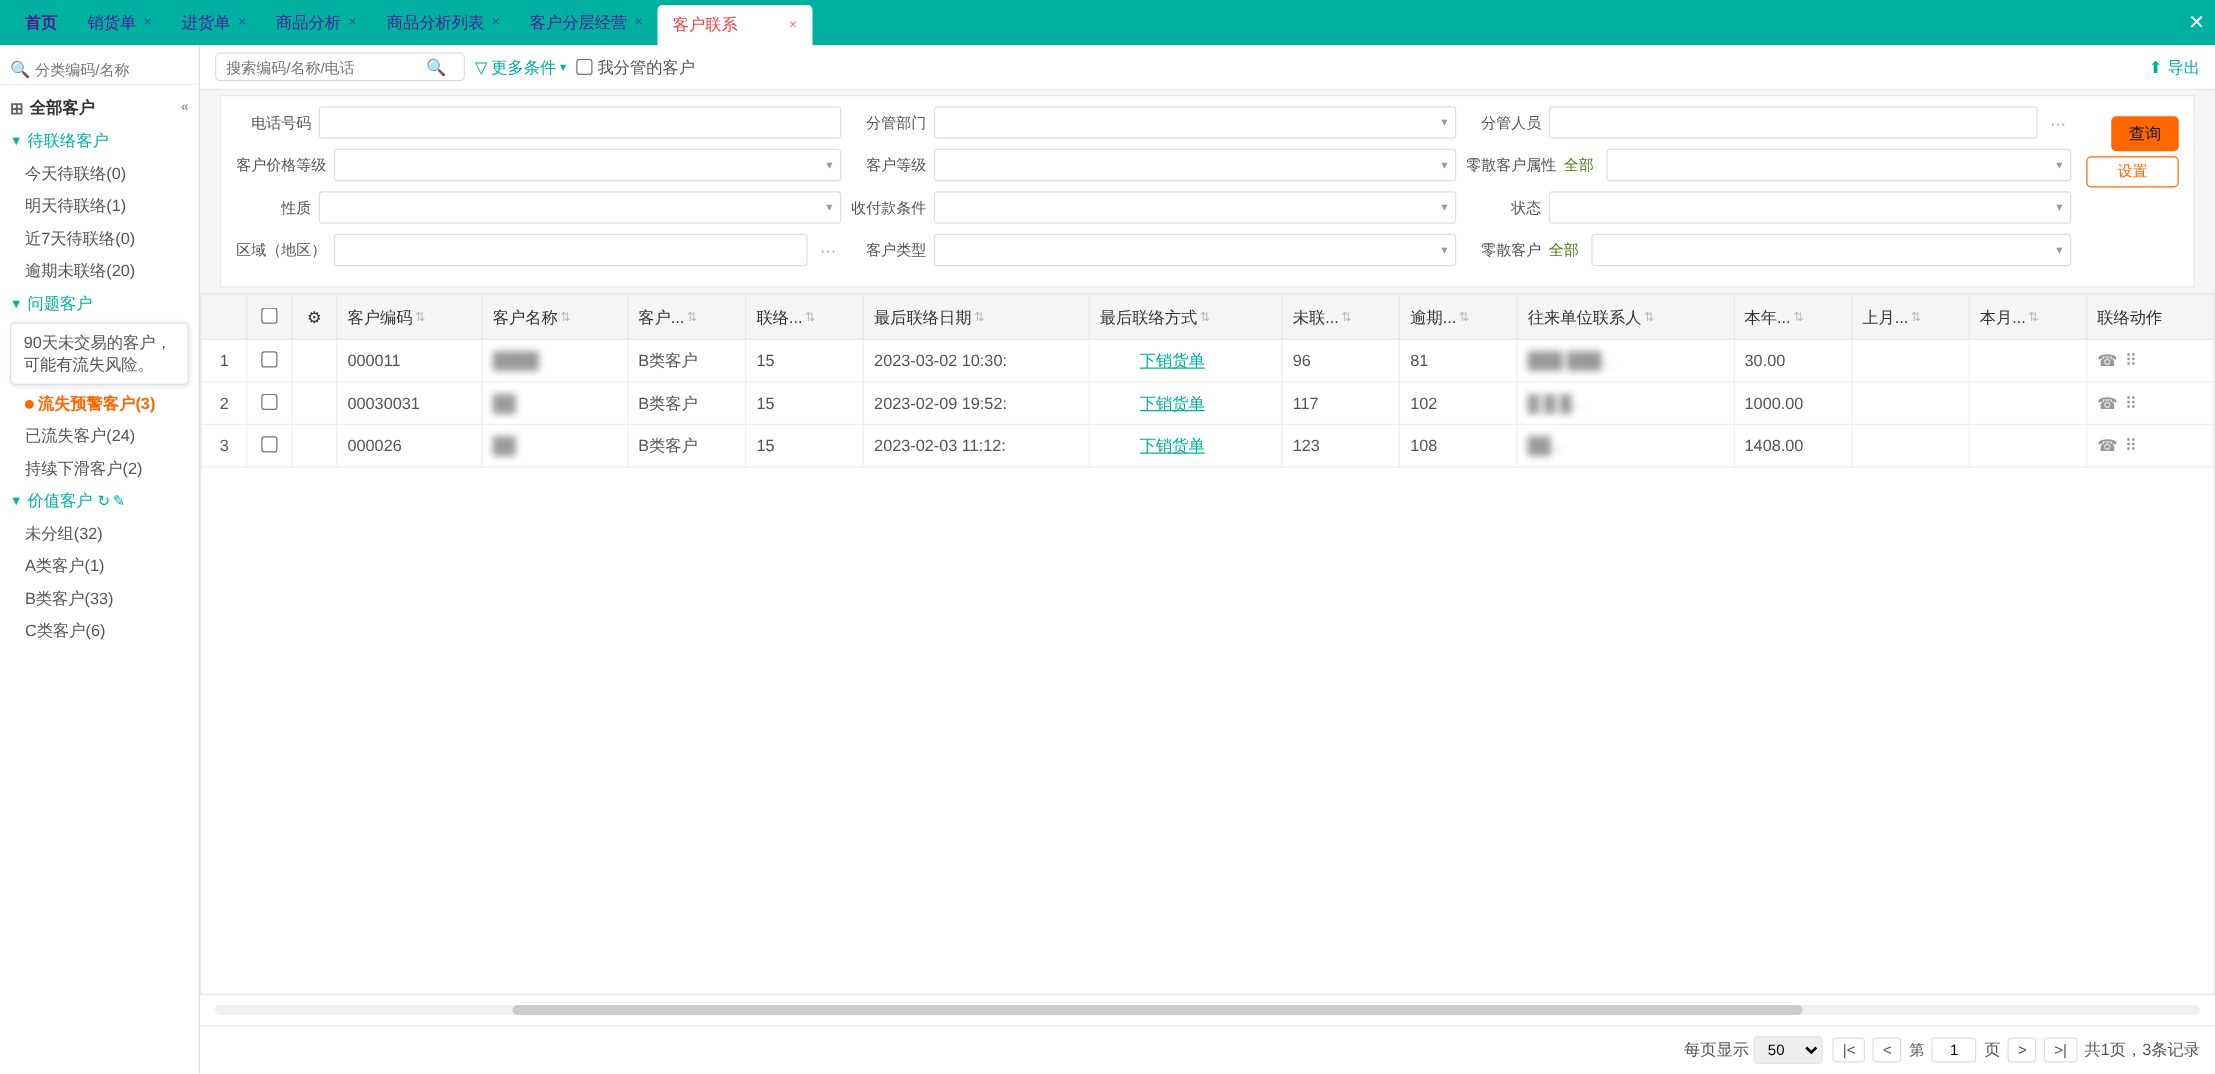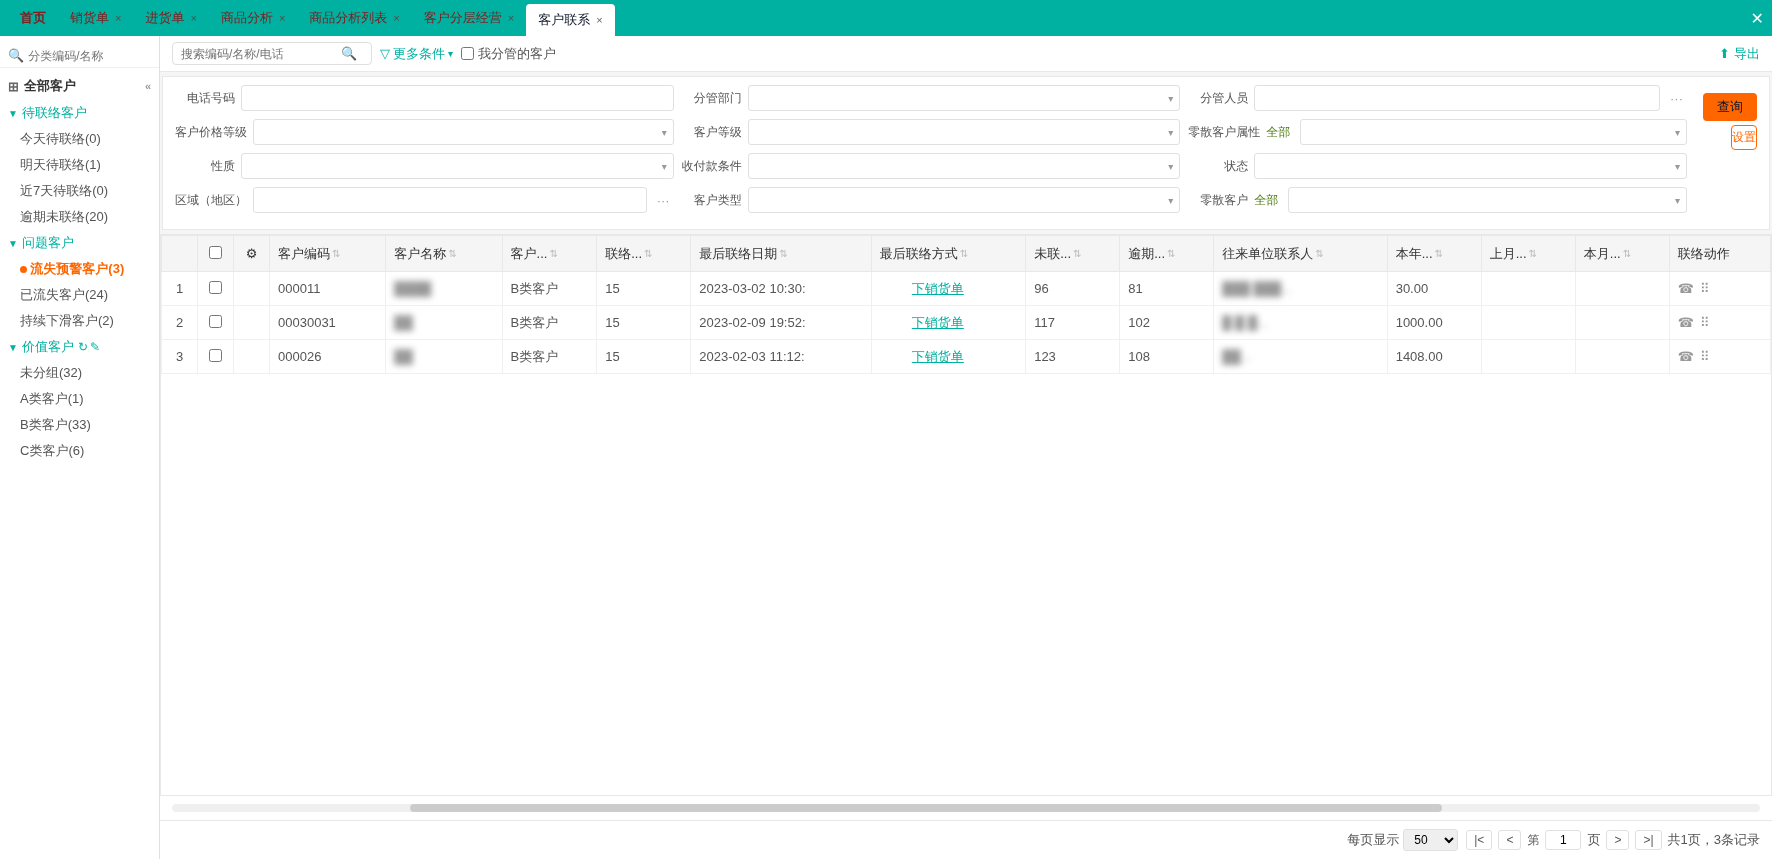--- a/index.html
+++ b/index.html
@@ -13,30 +13,31 @@
       height: 36px;
       padding: 0 8px;
       color: white;
     }
     .tab-item {
       display: flex;
       align-items: center;
       padding: 0 12px;
       height: 36px;
       cursor: pointer;
-      color: #7f1d1d;
+      color: #4c1d95;
       font-size: 13px;
       white-space: nowrap;
     }
     .tab-item.active {
       background: white;
-      color: #0f172a;
+      color: #ef4444;
       border-radius: 4px 4px 0 0;
       margin-top: 4px;
       height: 32px;
+      gap: 35px;
     }
     .tab-item .close-x {
       margin-left: 6px;
       font-size: 11px;
       opacity: 0.7;
     }
     .tab-item.home {
       font-weight: bold;
     }
     .top-tabs-right {
@@ -207,21 +208,21 @@
       gap: 4px;
       color: #00b0a0;
       cursor: pointer;
       font-size: 12px;
     }
 
     
     .filter-area {
       background: white;
       border: 1px solid #e8e8e8;
-      margin: 4px 2px;
+      margin: 4px 16px;
       padding: 8px 12px;
     }
     .filter-row {
       display: flex;
       align-items: center;
       gap: 8px;
       margin-bottom: 8px;
     }
     .filter-item {
       display: flex;
@@ -288,21 +289,21 @@
       border-radius: 4px;
       padding: 5px 14px;
       cursor: pointer;
       font-size: 13px;
     }
     .settings-btn {
       background: white;
       color: #ff6600;
       border: 1px solid #ff6600;
       border-radius: 4px;
-      padding: 3px 0;
+      padding: 3px 24px;
       cursor: pointer;
       font-size: 12px;
     }
 
     
     .table-container {
       flex: 1;
       overflow: auto;
       background: white;
       border: 1px solid #e8e8e8;
@@ -491,20 +492,23 @@
       <span>近7天待联络(0)</span>
     </div>
     <div class="sidebar-item">
       <span>逾期未联络(20)</span>
     </div>
 
     <div class="sidebar-section-title">
       <span class="arrow">▼</span>
       <span>问题客户</span>
     </div>
+    <div class="tooltip-box">
+      <span>90天未交易的客户，可能有流失风险。</span>
+    </div>
     <div class="sidebar-item active">
       <span class="orange-dot"></span>
       <span>流失预警客户(3)</span>
     </div>
     <div class="sidebar-item">
       <span>已流失客户(24)</span>
     </div>
     <div class="sidebar-item">
       <span>持续下滑客户(2)</span>
     </div>

